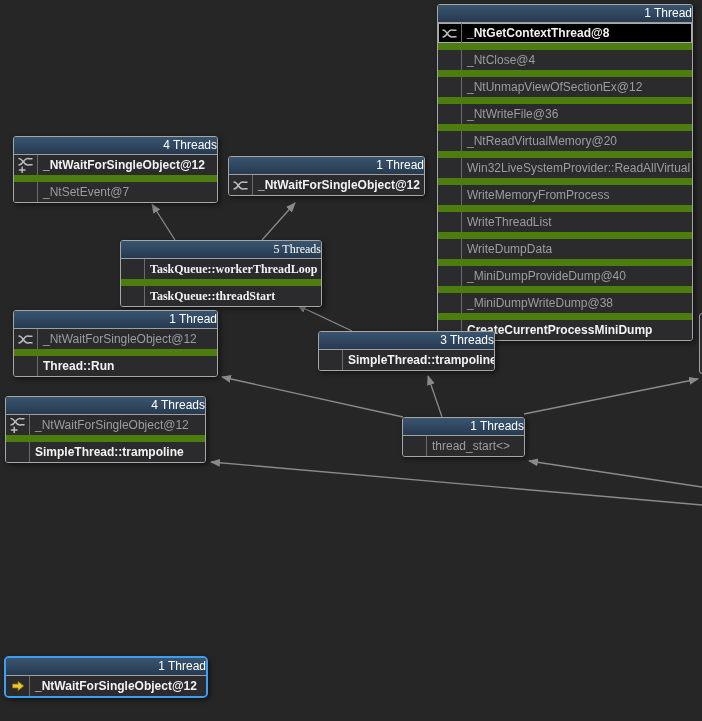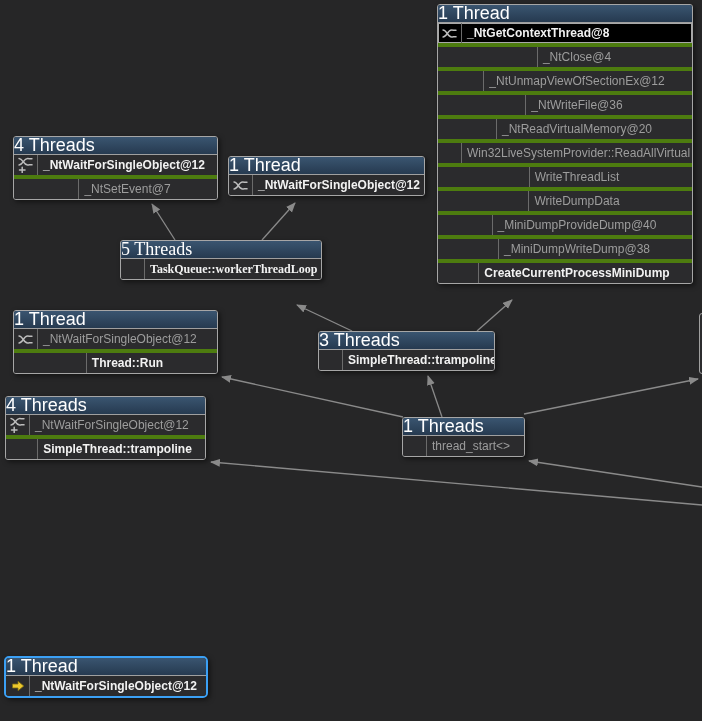--- a/index.html
+++ b/index.html
@@ -12,26 +12,26 @@
   .sliver{
     position:absolute;left:699px;top:313px;width:9px;height:59px;
     background:#2c2c2e;border:1px solid #9f9f9f;border-radius:3px 0 0 3px;
   }
   .stack-box{
     position:absolute;background:#2b2b2d;border:1px solid #a6a6a6;border-radius:3px;
     box-shadow:2px 2px 5px rgba(0,0,0,.5);overflow:hidden;
   }
   .stack-box.selected{border:2px solid #3ba0f5;border-radius:5px;}
   .box-header{
-    height:17px;line-height:17px;text-align:left;color:#ffffff;font-size:18px;
+    height:17px;line-height:17px;text-align:right;color:#ffffff;font-size:12px;
     background:linear-gradient(to bottom,#3a5570,#263a50);
     border-bottom:1px solid #9f9f9f;white-space:nowrap;overflow:hidden;
   }
   .frame-row{display:flex;align-items:stretch;height:20px;background:#2b2b2d;}
-  .frame-row + .frame-row{border-top:4px solid #4d7c0f;justify-content:center;}
+  .frame-row + .frame-row{border-top:7px solid #4d7c0f;}
   .icon-cell{
     width:23px;flex:none;display:flex;align-items:center;justify-content:center;
     border-right:1px solid #6b6b6b;
   }
   .frame-label{
     padding:0 5px 0 5px;font-size:12px;line-height:20px;white-space:nowrap;overflow:hidden;
   }
   .frame-row.user .frame-label{color:#f2f2f2;font-weight:600;}
   .frame-row.external .frame-label{color:#9d9d9d;font-weight:400;}
   .frame-row.highlighted{background:#000000;box-shadow:inset 0 0 0 1px #a8a8a8;}
@@ -87,20 +87,24 @@
           <div class="frame-row external">
     <span class="icon-cell"></span>
     <span class="frame-label">_NtReadVirtualMemory@20</span>
   </div>
           <div class="frame-row external">
     <span class="icon-cell"></span>
     <span class="frame-label">Win32LiveSystemProvider::ReadAllVirtual</span>
   </div>
           <div class="frame-row external">
     <span class="icon-cell"></span>
+    <span class="frame-label">WriteMemoryFromProcess</span>
+  </div>
+          <div class="frame-row external">
+    <span class="icon-cell"></span>
     <span class="frame-label">WriteThreadList</span>
   </div>
           <div class="frame-row external">
     <span class="icon-cell"></span>
     <span class="frame-label">WriteDumpData</span>
   </div>
           <div class="frame-row external">
     <span class="icon-cell"></span>
     <span class="frame-label">_MiniDumpProvideDump@40</span>
   </div>
@@ -147,20 +151,24 @@
   </div>
         </div>
   </div>
       <div class="stack-box" style="left: 120px; top: 240px; width: 200px; font-family: Liberation Serif, serif;">
     <div class="box-header">5 Threads</div>
     <div class="box-rows">
           <div class="frame-row user">
     <span class="icon-cell"></span>
     <span class="frame-label">TaskQueue::workerThreadLoop</span>
   </div>
+          <div class="frame-row user">
+    <span class="icon-cell"></span>
+    <span class="frame-label">TaskQueue::threadStart</span>
+  </div>
         </div>
   </div>
       <div class="stack-box" style="left: 13px; top: 310px; width: 203px;">
     <div class="box-header">1 Thread</div>
     <div class="box-rows">
           <div class="frame-row external">
     <span class="icon-cell">
               <svg width="15" height="13" viewBox="0 0 15 13">
                 <path d="M1 10 C5 10 5.5 3 9.5 3 C11.5 3 12.5 3.6 14 3.2" fill="none" stroke="#bdbdbd" stroke-width="1.4" stroke-linecap="round"></path>
                 <path d="M1 3 C5 3 5.5 10 9.5 10 C11.5 10 12.5 9.4 14 9.8" fill="none" stroke="#bdbdbd" stroke-width="1.4" stroke-linecap="round"></path>

